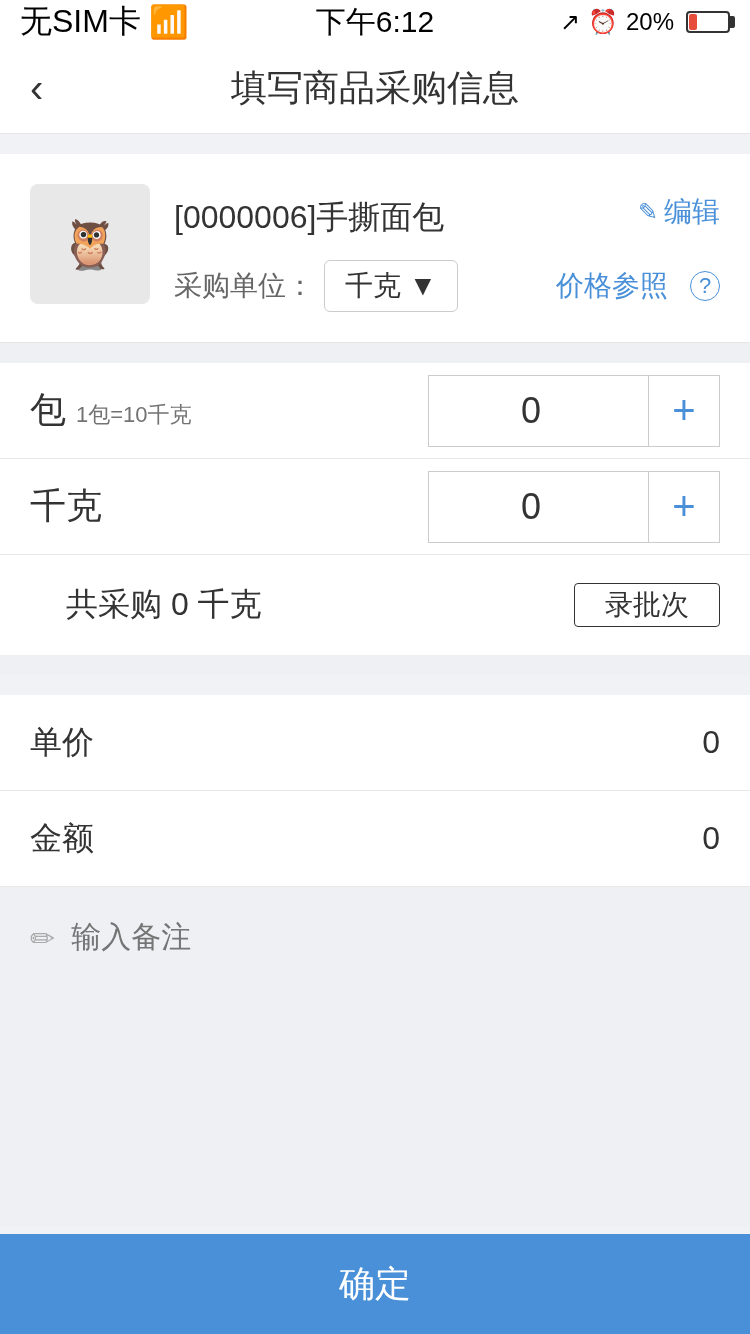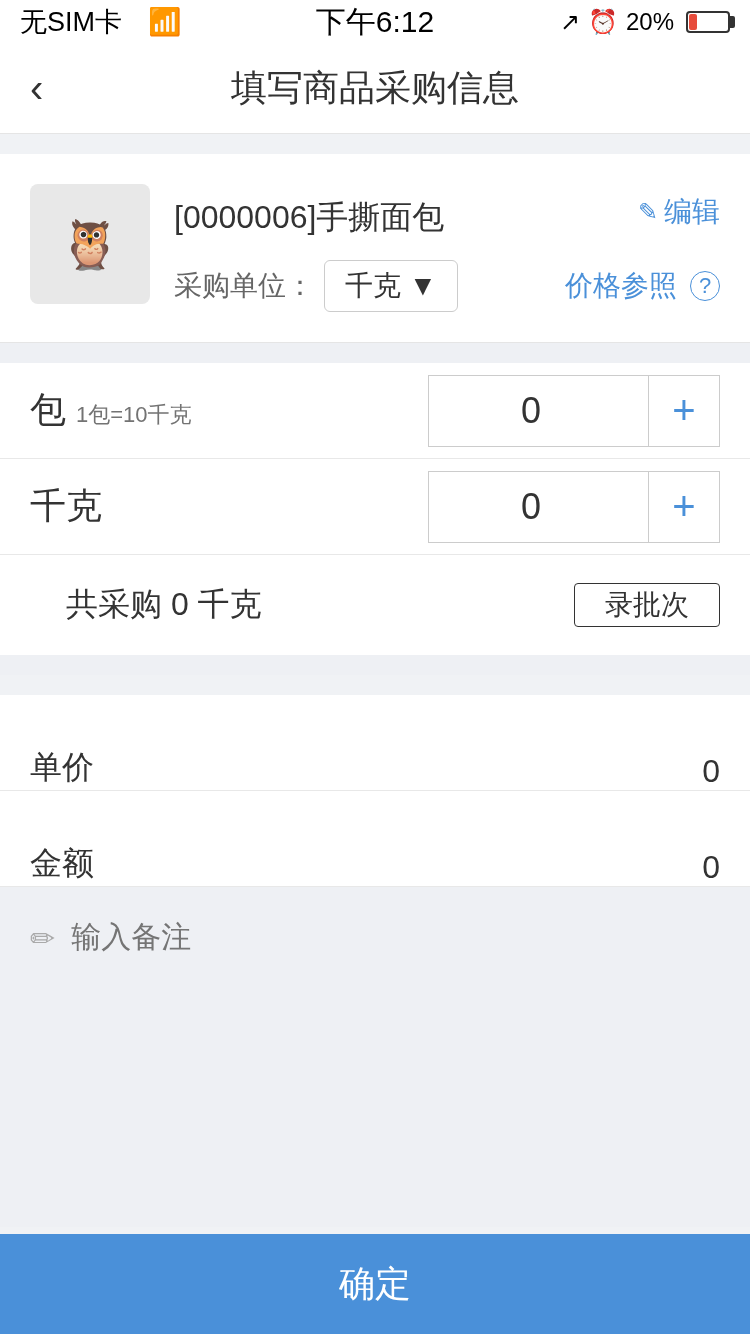--- a/index.html
+++ b/index.html
@@ -21,22 +21,22 @@
       display: flex;
       align-items: center;
       justify-content: space-between;
       padding: 0 20px;
       font-size: 28px;
       color: #000;
     }
     .status-bar-left {
       display: flex;
       align-items: center;
-      gap: 26px;
-      font-size: 27px;
+      gap: 8px;
+      font-size: 32px;
     }
     .status-bar-center {
       font-size: 30px;
       font-weight: 500;
       position: absolute;
       left: 50%;
       transform: translateX(-50%);
     }
     .status-bar-right {
       display: flex;
@@ -169,21 +169,21 @@
     }
     .unit-select-wrapper {
       display: flex;
       align-items: center;
     }
     .price-ref {
       color: #4a90d9;
       font-size: 28px;
       display: flex;
       align-items: center;
-      gap: 13px;
+      gap: 22px;
       cursor: pointer;
     }
 
     
     .section-divider {
       height: 20px;
       background: #eef0f4;
     }
 
     
@@ -265,21 +265,21 @@
       border-radius: 4px;
     }
 
     
     .info-section {
       background: #fff;
       margin-top: 20px;
     }
     .info-row {
       display: flex;
-      align-items: flex-end;
+      align-items: center;
       justify-content: space-between;
       padding: 0 30px;
       height: 96px;
       border-bottom: 1px solid #e8e8e8;
     }
     .info-label {
       font-size: 32px;
       color: #333;
     }
     .info-value {

